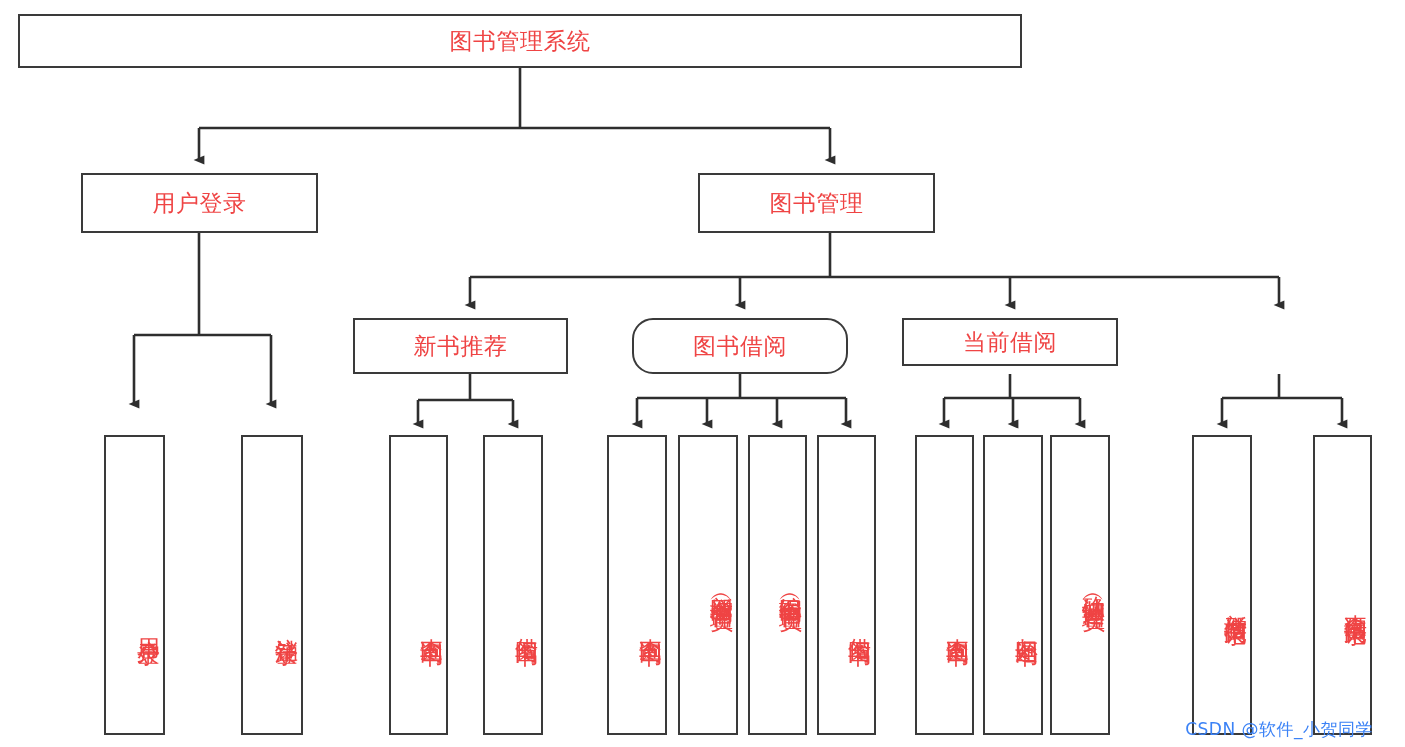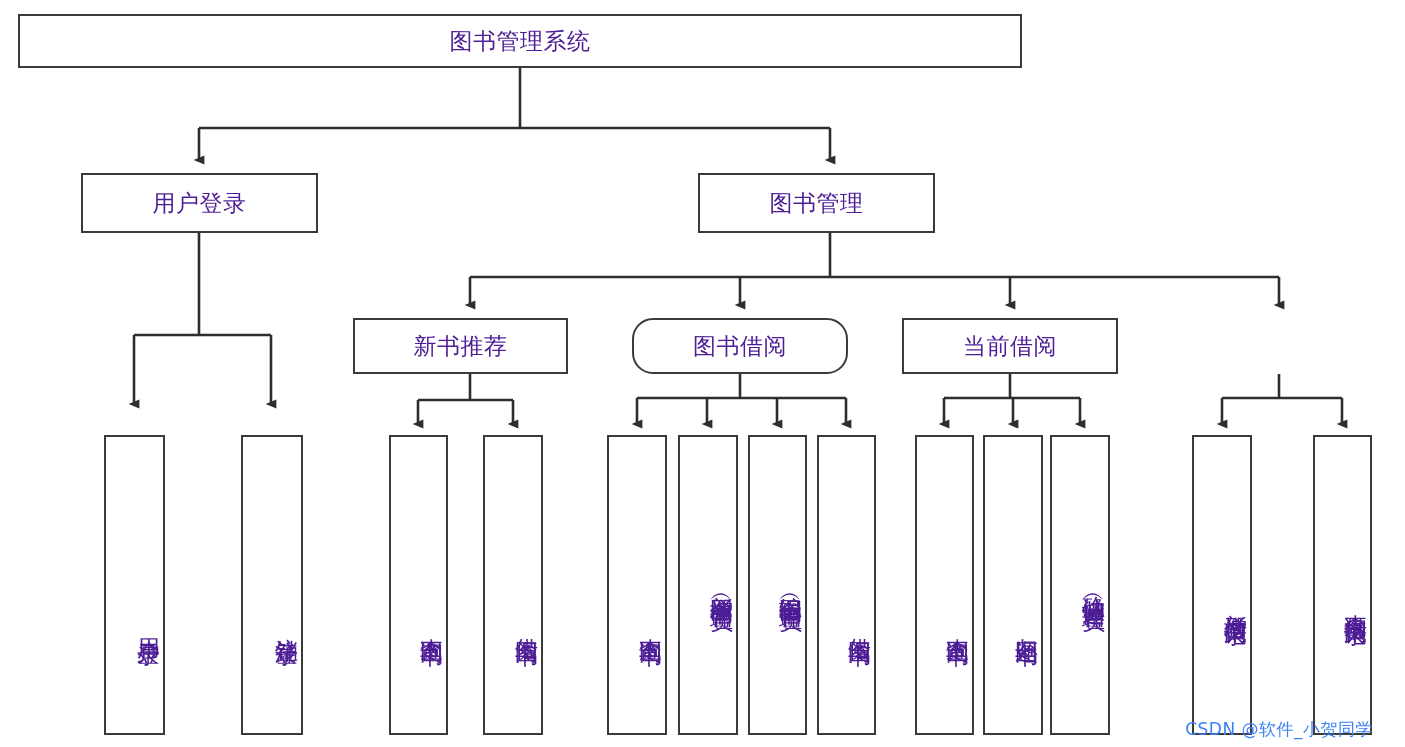--- a/index.html
+++ b/index.html
@@ -26,21 +26,21 @@
     pointer-events: none;
   }
   .node {
     position: absolute;
     box-sizing: border-box;
     border: 2.5px solid #3a3a3a;
     background: #ffffff;
     display: flex;
     align-items: center;
     justify-content: center;
-    color: #4c1d95;
+    color: #ef4444;
   }
   .node.horiz {
     font-size: 23px;
     letter-spacing: 0.5px;
   }
   .node.vert {
     writing-mode: vertical-rl;
     text-orientation: upright;
     font-size: 23px;
     line-height: 1.22;
@@ -120,21 +120,21 @@
   <div class="node horiz" style="left:18px; top:14px; width:1004px; height:54px;">图书管理系统</div>
 
   <div class="node horiz" style="left:81px; top:173px; width:237px; height:60px;">用户登录</div>
 
   <div class="node horiz" style="left:698px; top:173px; width:237px; height:60px;">图书管理</div>
 
   <div class="node horiz" style="left:353px; top:318px; width:215px; height:56px;">新书推荐</div>
 
   <div class="node horiz" style="left:632px; top:318px; width:216px; height:56px;border-radius:21px;">图书借阅</div>
 
-  <div class="node horiz" style="left:902px; top:318px; width:216px; height:56px;">当前借阅</div>
+  <div class="node horiz" style="left:902px; top:318px; width:216px; height:48px;">当前借阅</div>
 
 
   <div class="node vert" style="left:104px; top:435px; width:61px; height:300px; padding-top:78px;">用户登录</div>
 
   <div class="node vert" style="left:241px; top:435px; width:62px; height:300px; padding-top:78px;">注销登录</div>
 
   <div class="node vert" style="left:389px; top:435px; width:59px; height:300px; padding-top:78px;">查询图书</div>
 
   <div class="node vert" style="left:483px; top:435px; width:60px; height:300px; padding-top:78px;">借阅图书</div>
 

